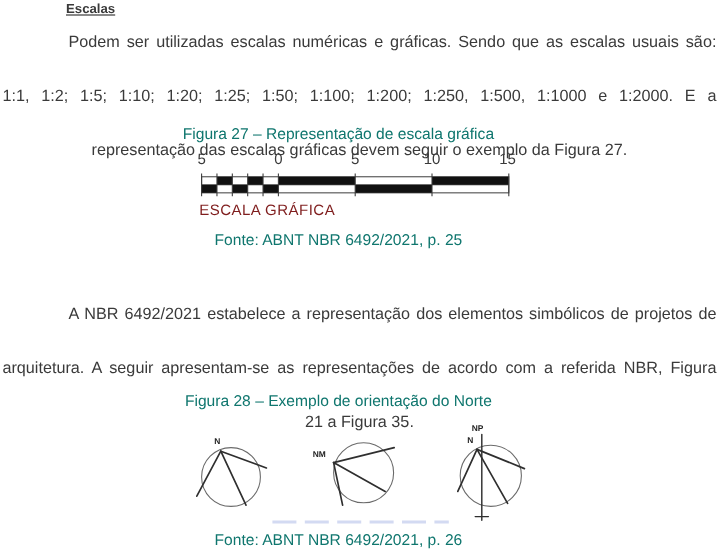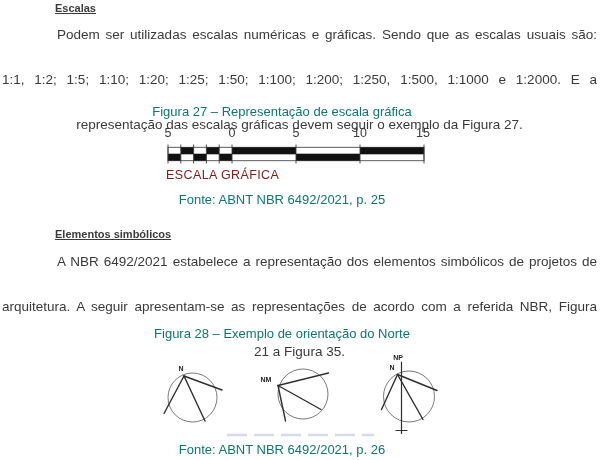--- a/index.html
+++ b/index.html
@@ -101,21 +101,20 @@
       </g>
     </g>
 
     <line x1="227" y1="435" x2="374" y2="435" stroke="#aebbe8" stroke-opacity="0.55" stroke-width="2.6" stroke-dasharray="20 7"></line>
   </svg>
 
   <div class="abs scale-label" style="left:166px;top:168px;">ESCALA GRÁFICA</div>
 
   <div class="abs caption" style="left:0;top:192px;">Fonte: ABNT NBR 6492/2021, p. 25</div>
 
-  <div class="abs heading" style="left:55px;top:228px;">Elementos simbólicos</div>
 
   <div class="abs" style="left:2px;top:251px;width:595px;">
     <div class="body-text jline indent">A NBR 6492/2021 estabelece a representação dos elementos simbólicos de projetos de</div>
     <div class="body-text jline">arquitetura. A seguir apresentam-se as representações de acordo com a referida NBR, Figura</div>
     <div class="body-text lline">21 a Figura 35.</div>
   </div>
 
   <div class="abs caption" style="left:0;top:326px;">Figura 28 – Exemplo de orientação do Norte</div>
 
   <div class="abs compass-label" style="left:175px;top:364.5px;width:12px;">N</div>

